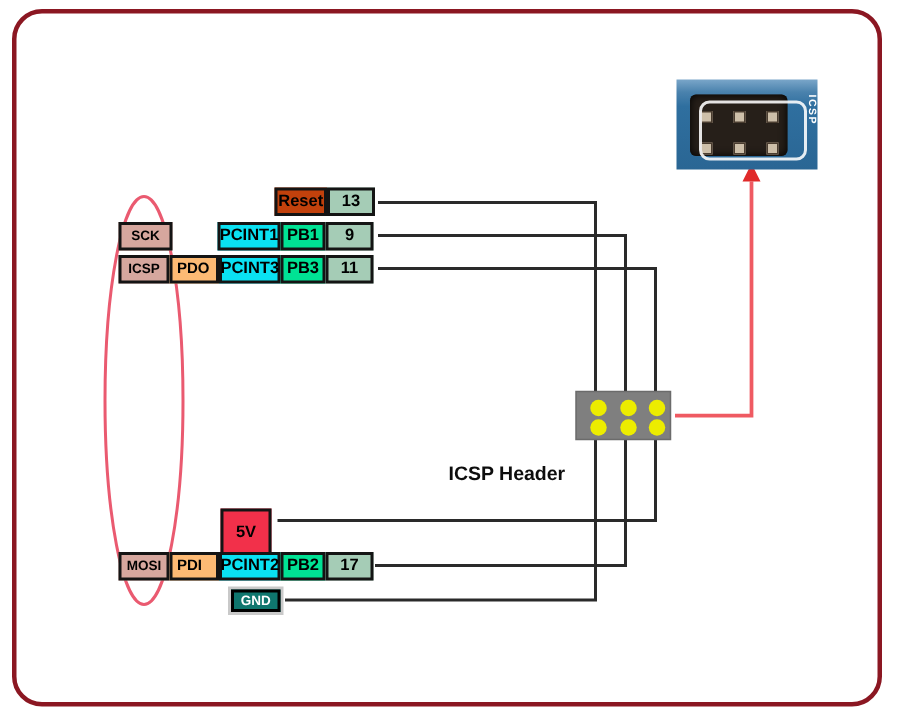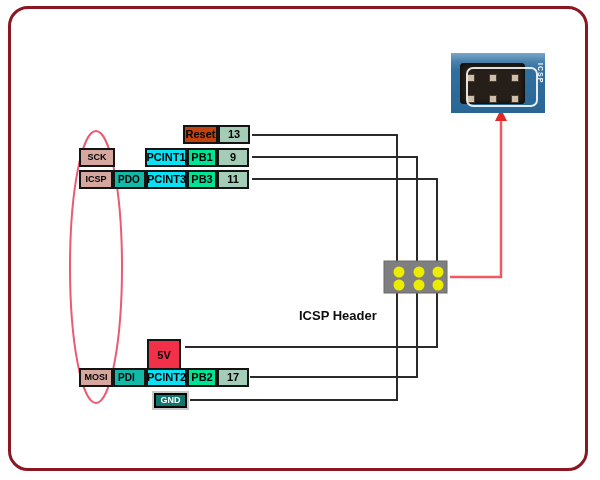--- a/index.html
+++ b/index.html
@@ -9,21 +9,21 @@
     border-radius:20px;box-sizing:border-box;}
   svg.wires{position:absolute;left:0;top:0;width:600px;height:480px;}
   .chip{position:absolute;box-sizing:border-box;border:2px solid #141414;display:flex;
     align-items:center;justify-content:center;font-weight:bold;font-size:11px;color:#000;
     line-height:1;}
   .c-orange{background:#c2410c;}
   .c-num{background:#a5ccb6;}
   .c-pin{background:#d6a79e;font-size:9px;}
   .c-cyan{background:#0ae1f2;}
   .c-green{background:#00e294;}
-  .c-khaki{background:#14b8a6;justify-content:flex-start;padding-left:3px;font-size:10px;}
+  .c-khaki{background:#fdba74;justify-content:flex-start;padding-left:3px;font-size:10px;}
   .c-red{background:#f2304a;}
   .c-gnd{background:#0f766e;color:#fff;font-size:9px;border-color:#000;box-shadow:0 0 0 2px #c9c9c9;}
   .lbl{position:absolute;font-weight:bold;white-space:nowrap;}
   #spi-label{left:122px;top:236px;font-size:13px;color:#f5323c;}
   #icsp-label{left:299px;top:266px;font-size:13px;color:#0d0d0d;margin-top:42px;}
   
   #photo{position:absolute;left:451px;top:53px;width:94px;height:60px;overflow:hidden;
     background:linear-gradient(180deg,#7aa6c9 0%,#4a82ad 14%,#2f6f9f 30%,#2a6694 100%);}
   #photo .body{position:absolute;left:9px;top:10px;width:65px;height:41px;background:#261f19;
     border-radius:4px;box-shadow:inset 0 0 6px #000;}

